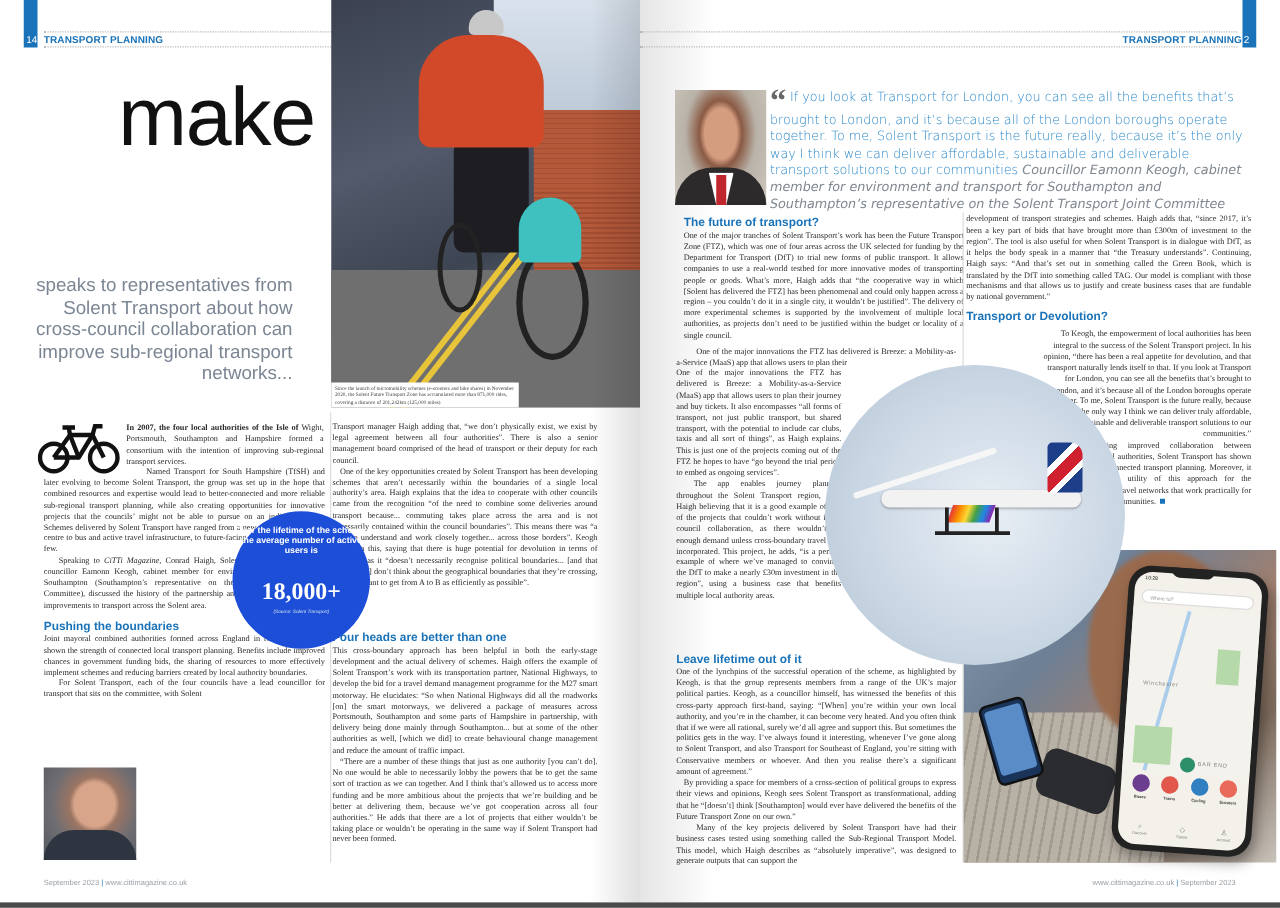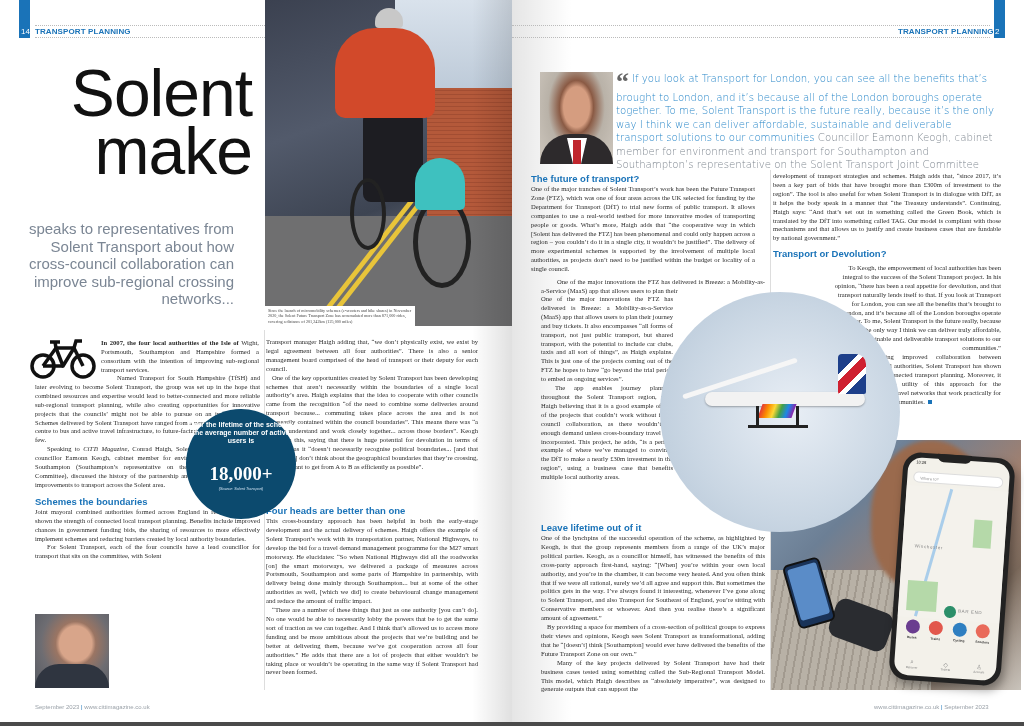--- a/index.html
+++ b/index.html
@@ -38,37 +38,37 @@
   .bike-photo .line1 { position: absolute; left: 38px; bottom: -10px; width: 6px; height: 140px; background: #e8c43a; transform: skewX(-38deg); transform-origin: bottom; }
   .bike-photo .line2 { position: absolute; left: 48px; bottom: -10px; width: 6px; height: 140px; background: #e8c43a; transform: skewX(-38deg); transform-origin: bottom; }
   .bike-photo .jacket { position: absolute; left: 70px; top: 28px; width: 100px; height: 90px; background: #d2492a; border-radius: 40px 40px 10px 10px; }
   .bike-photo .helmet { position: absolute; left: 110px; top: 8px; width: 28px; height: 20px; background: #c8c8c8; border-radius: 14px 14px 4px 4px; }
   .bike-photo .legs { position: absolute; left: 98px; top: 112px; width: 60px; height: 90px; background: #1d1d22; border-radius: 8px; }
   .bike-photo .fender { position: absolute; left: 150px; top: 158px; width: 50px; height: 52px; background: #3ec1bf; border-radius: 30px 30px 6px 6px; }
   .bike-photo .wheel-r { position: absolute; left: 148px; top: 196px; width: 58px; height: 92px; border: 5px solid #222; border-radius: 50%; }
   .bike-photo .wheel-f { position: absolute; left: 85px; top: 178px; width: 36px; height: 72px; border: 4px solid #222; border-radius: 50%; }
   .caption { position: absolute; left: 265px; top: 306px; width: 150px; background: #fff; padding: 2px 3px; font-family: "Liberation Serif", serif; font-size: 4.2px; line-height: 5.3px; color: #444; }
 
-  .stat-circle { position: absolute; left: 186px; top: 409px; width: 110px; height: 110px; border-radius: 50%; background: #0c4a6e; color: #fff; text-align: center; font-family: "Liberation Sans", sans-serif; }
+  .stat-circle { position: absolute; left: 186px; top: 409px; width: 110px; height: 110px; border-radius: 50%; background: #1d4ed8; color: #fff; text-align: center; font-family: "Liberation Sans", sans-serif; }
   .stat-circle .s1 { position: absolute; top: 12px; left: 0; width: 100%; font-size: 7px; line-height: 8.2px; font-weight: bold; }
   .stat-circle .s2 { position: absolute; top: 54px; left: 0; width: 100%; font-family: "Liberation Serif", serif; font-size: 19px; font-weight: bold; }
   .stat-circle .s3 { position: absolute; top: 78px; left: 0; width: 100%; font-size: 3.8px; font-style: italic; color: #cfe1f1; }
 
   .portrait { position: absolute; }
   .conrad { left: 35px; top: 614px; width: 74px; height: 74px; background: radial-gradient(ellipse at 55% 40%, #d8a58a 0 28%, #9b7563 35%, #6e6d72 60%, #545860 100%); }
   .conrad .suit { position: absolute; left: 0; bottom: 0; width: 74px; height: 24px; background: #2f3540; border-radius: 30px 30px 0 0; }
   .eamonn { left: 540px; top: 72px; width: 73px; height: 92px; background: radial-gradient(ellipse at 50% 38%, #d59d80 0 25%, #8a5a44 33%, #b9b2a8 55%, #cfc8bf 100%); }
   .eamonn .suit { position: absolute; left: 0; bottom: 0; width: 73px; height: 30px; background: #2d2a2c; border-radius: 30px 30px 0 0; }
   .eamonn .shirt { position: absolute; left: 27px; bottom: 0; width: 20px; height: 26px; background: #fff; clip-path: polygon(0 0,100% 0,70% 100%,30% 100%); }
   .eamonn .tie { position: absolute; left: 33px; bottom: 0; width: 8px; height: 24px; background: #c0262d; }
 
   .quote { position: absolute; font-family: "DejaVu Sans", sans-serif; font-weight: 300; }
   .quote .qmark { color: #666; font-family: "Liberation Serif", serif; font-weight: bold; }
   .quote .qtext { color: #2b88c9; }
-  .quote .qattr { color: #7f8790; }
+  .quote .qattr { color: #7f8790; font-style: italic; }
   .quote-left { left: 112px; top: 614px; width: 144px; font-size: 11.2px; line-height: 13.8px; }
   .quote-left .qmark { font-size: 30px; line-height: 20px; vertical-align: -10px; margin-right: 4px; }
   .quote-right { left: 618px; top: 72px; width: 385px; font-size: 10.2px; line-height: 13.4px; }
   .quote-right .qmark { font-size: 26px; line-height: 18px; vertical-align: -8px; margin-right: 3px; }
 
   .drone-circle { position: absolute; left: 660px; top: 292px; width: 240px; height: 240px; border-radius: 50%; background: radial-gradient(circle at 55% 50%, #e8eef5 0%, #c9d6e3 60%, #b3c4d5 100%); overflow: hidden; }
   .drone-body { position: absolute; left: 45px; top: 100px; width: 160px; height: 14px; background: #f2f2f2; border-radius: 8px; box-shadow: 0 1px 2px rgba(0,0,0,0.3); }
   .drone-wing { position: absolute; left: 20px; top: 84px; width: 120px; height: 5px; background: #f6f6f6; transform: rotate(-18deg); border-radius: 3px; }
   .drone-tail { position: absolute; left: 178px; top: 62px; width: 28px; height: 40px; background: linear-gradient(135deg,#1d3f8a 0 30%,#fff 30% 40%,#cf2030 40% 60%,#fff 60% 70%,#1d3f8a 70%); border-radius: 4px 10px 2px 2px; }
   .drone-stripe { position: absolute; left: 100px; top: 112px; width: 34px; height: 14px; background: linear-gradient(90deg,#e53935,#fb8c00,#fdd835,#43a047,#1e88e5,#8e24aa); transform: skewX(-20deg); }
@@ -114,43 +114,42 @@
 <div class="spread">
 
   <div class="page page-left">
     <div class="folio" style="left:19px;"></div>
     <div class="folio-num" style="left:21px; top:27px;">14</div>
     <div class="hdr-line" style="left:35px; top:25px; width:230px;"></div>
     <div class="hdr-line" style="left:35px; top:37px; width:230px;"></div>
     <div class="section-label" style="left:35px; top:27px;">TRANSPORT PLANNING</div>
 
     <div class="title">
-      <div>Solent</div>
       <div>make</div>
     </div>
-    <div class="standfirst" style="top:220px;">speaks to representatives from Solent Transport about how cross-council collaboration can improve sub-regional crossing networks...</div>
+    <div class="standfirst" style="top:220px;">speaks to representatives from Solent Transport about how cross-council collaboration can improve sub-regional transport networks...</div>
 
     <svg class="bike-icon" viewBox="0 0 66 42">
       <circle cx="13" cy="28" r="11" fill="none" stroke="#111" stroke-width="3.5"></circle>
       <circle cx="53" cy="28" r="11" fill="none" stroke="#111" stroke-width="3.5"></circle>
       <polyline points="13,28 26,10 44,10 53,28" fill="none" stroke="#111" stroke-width="3.5" stroke-linejoin="round"></polyline>
       <polyline points="26,10 33,28 44,10" fill="none" stroke="#111" stroke-width="3.5" stroke-linejoin="round"></polyline>
       <line x1="13" y1="28" x2="33" y2="28" stroke="#111" stroke-width="3.5"></line>
       <line x1="20" y1="4" x2="30" y2="4" stroke="#111" stroke-width="3.5"></line>
       <line x1="25" y1="4" x2="26" y2="10" stroke="#111" stroke-width="3.5"></line>
       <polyline points="44,10 46,3 52,3" fill="none" stroke="#111" stroke-width="3.5"></polyline>
     </svg>
 
     <div class="col body" style="left:101px; top:339px; width:158px;">
       <p><span class="lead">In 2007, the four local authorities of the Isle of</span> <span>Wight, Portsmouth, Southampton and Hampshire formed a consortium with the intention of improving sub-regional transport services.</span></p>
     </div>
     <div class="col body" style="left:35px; top:374px; width:225px;">
       <p class="indent" style="text-indent:82px;">Named Transport for South Hampshire (TfSH) and later evolving to become Solent Transport, the group was set up in the hope that combined resources and expertise would lead to better-connected and more reliable sub-regional transport planning, while also creating opportunities for innovative projects that the councils’ might not be able to pursue on an individual basis. Schemes delivered by Solent Transport have ranged from a new sustainable logistics centre to bus and active travel infrastructure, to future-facing drone pilots, to name a few.</p>
       <p class="indent"><span>Speaking to </span><i>CiTTi Magazine</i><span>, Conrad Haigh, Solent Transport manager and councillor Eamonn Keogh, cabinet member for environment and transport for Southampton (Southampton’s representative on the Solent Transport Joint Committee), discussed the history of the partnership and how it has helped shape improvements to transport across the Solent area.</span></p>
-      <div class="h2" style="margin-top:6px;">Schemes the boundaries</div>
+      <div class="h2" style="margin-top:6px;">Pushing the boundaries</div>
       <p>Joint mayoral combined authorities formed across England in recent years have shown the strength of connected local transport planning. Benefits include improved chances in government funding bids, the sharing of resources to more effectively implement schemes and reducing barriers created by local authority boundaries.</p>
       <p class="indent">For Solent Transport, each of the four councils have a lead councillor for transport that sits on the committee, with Solent</p>
     </div>
 
     <div class="portrait conrad">
         <div class="suit"></div>
       </div>
 
     <div class="photo bike-photo">
       <div class="sky"></div>
@@ -205,21 +204,21 @@
     <div class="portrait eamonn" style="left:28px;">
       <div class="suit"></div>
         <div class="shirt"></div>
         <div class="tie"></div>
     </div>
     <div class="quote quote-right" style="left:104px;">
       <span class="qmark">“</span><span class="qtext">If you look at Transport for London, you can see all the benefits that’s brought to London, and it’s because all of the London boroughs operate together. To me, Solent Transport is the future really, because it’s the only way I think we can deliver affordable, sustainable and deliverable transport solutions to our communities</span>
       <span class="qattr">Councillor Eamonn Keogh, cabinet member for environment and transport for Southampton and Southampton’s representative on the Solent Transport Joint Committee</span>
     </div>
 
-    <div class="col body" style="left:19px; top:173px; width:224px;">
+    <div class="col body" style="left:35px; top:173px; width:224px;">
       <div class="h2">The future of transport?</div>
       <p>One of the major tranches of Solent Transport’s work has been the Future Transport Zone (FTZ), which was one of four areas across the UK selected for funding by the Department for Transport (DfT) to trial new forms of public transport. It allows companies to use a real-world testbed for more innovative modes of transporting people or goods. What’s more, Haigh adds that “the cooperative way in which [Solent has delivered the FTZ] has been phenomenal and could only happen across a region – you couldn’t do it in a single city, it wouldn’t be justified”. The delivery of more experimental schemes is supported by the involvement of multiple local authorities, as projects don’t need to be justified within the budget or locality of a single council.</p>
     </div>
     <div class="col body" style="left:29px; top:278px; width:224px;">
       <p class="indent" style="text-indent:16px;">One of the major innovations the FTZ has delivered is Breeze: a Mobility-as-a-Service (MaaS) app that allows users to plan their</p>
     </div>
     <div class="col body" style="left:29px; top:295px; width:132px;">
       <p>One of the major innovations the FTZ has delivered is Breeze: a Mobility-as-a-Service (MaaS) app that allows users to plan their journey and buy tickets. It also encompasses “all forms of transport, not just public transport, but shared transport, with the potential to include car clubs, taxis and all sort of things”, as Haigh explains. This is just one of the projects coming out of the FTZ he hopes to have “go beyond the trial period to embed as ongoing services”.</p>
       <p class="indent" style="text-indent:14px;">The app enables journey planning throughout the Solent Transport region, with Haigh believing that it is a good example of one of the projects that couldn’t work without inter-council collaboration, as there wouldn’t be enough demand unless cross-boundary travel was incorporated. This project, he adds, “is a perfect example of where we’ve managed to convince the DfT to make a nearly £30m investment in the region”, using a business case that benefits multiple local authority areas.</p>
     </div>

